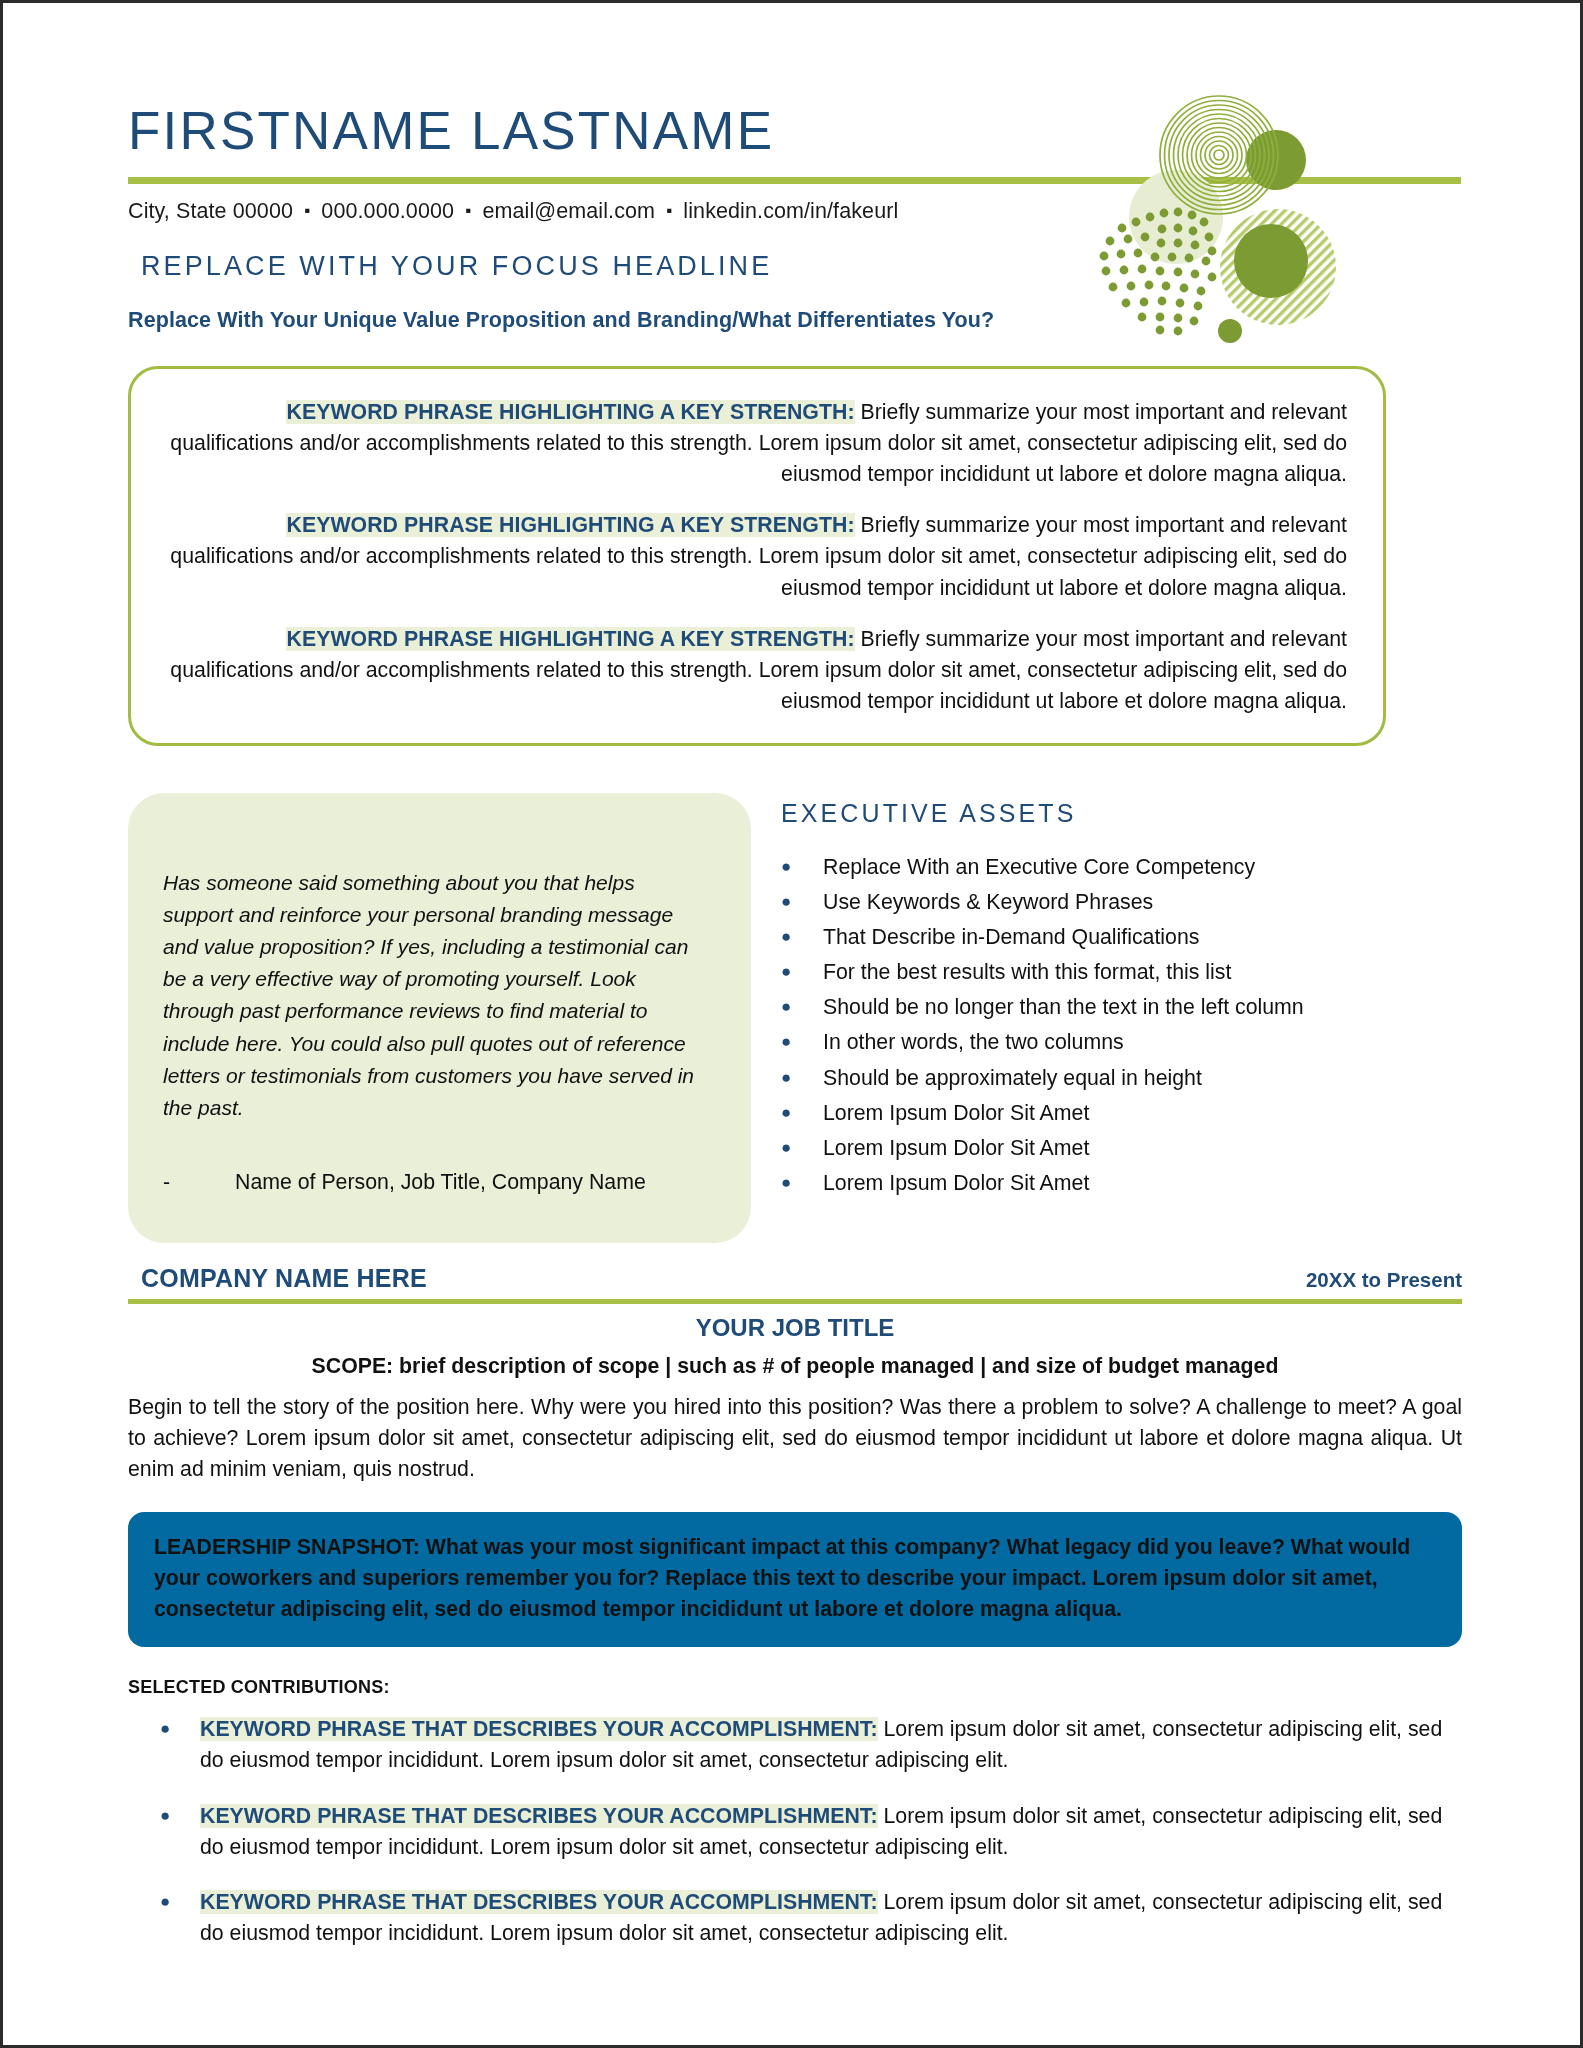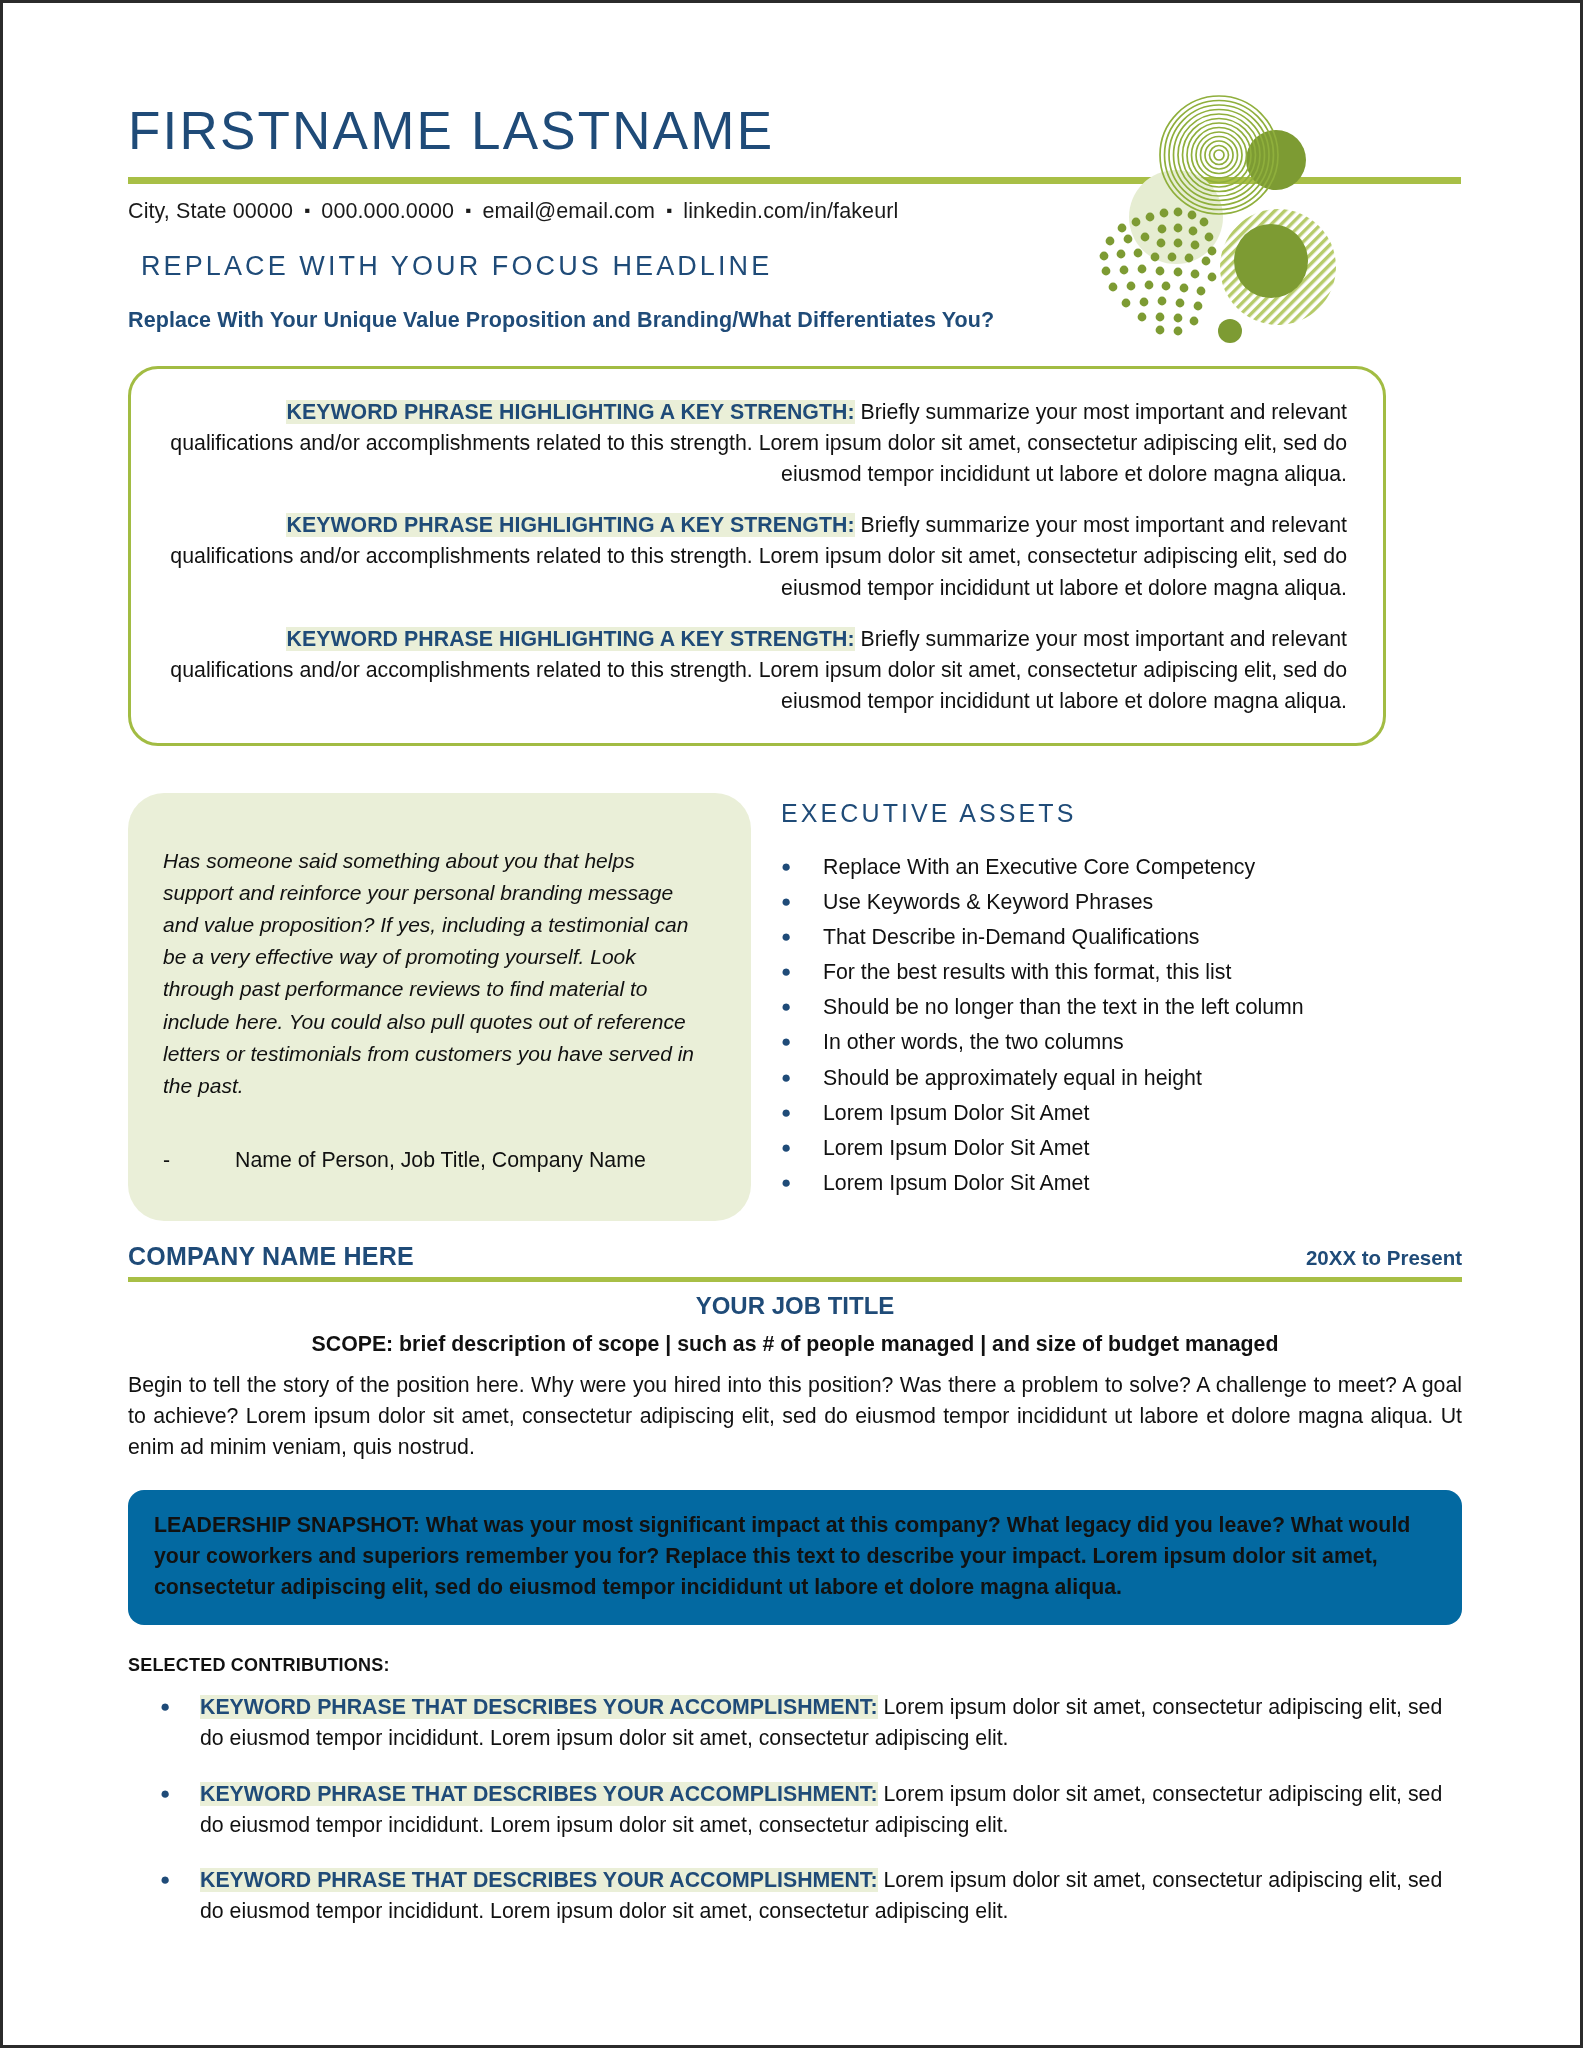--- a/index.html
+++ b/index.html
@@ -121,20 +121,21 @@
     border-radius: 36px;
     padding: 52px 45px 48px 35px;
     min-height: 318px;
   }
 
   .testimonial p {
     font-style: italic;
     font-size: 21px;
     line-height: 1.53;
     color: #111;
+    margin-top: 22px;
   }
 
   .attrib {
     margin-top: 46px;
     display: flex;
     font-size: 21.3px;
     color: #111;
   }
   .attrib .dash { width: 72px; flex: none; }
 
@@ -168,20 +169,21 @@
     font-size: 25px;
     color: #1F4B78;
     letter-spacing: 3.1px;
   }
 
   .company-row {
     margin-top: 21px;
     display: flex;
     align-items: baseline;
     justify-content: space-between;
+    margin-left: 13px;
   }
   .company-name {
     font-size: 25px;
     color: #1F4B78;
     font-weight: bold;
     letter-spacing: .2px;
   }
   .company-dates {
     font-size: 20.5px;
     color: #1F4B78;

